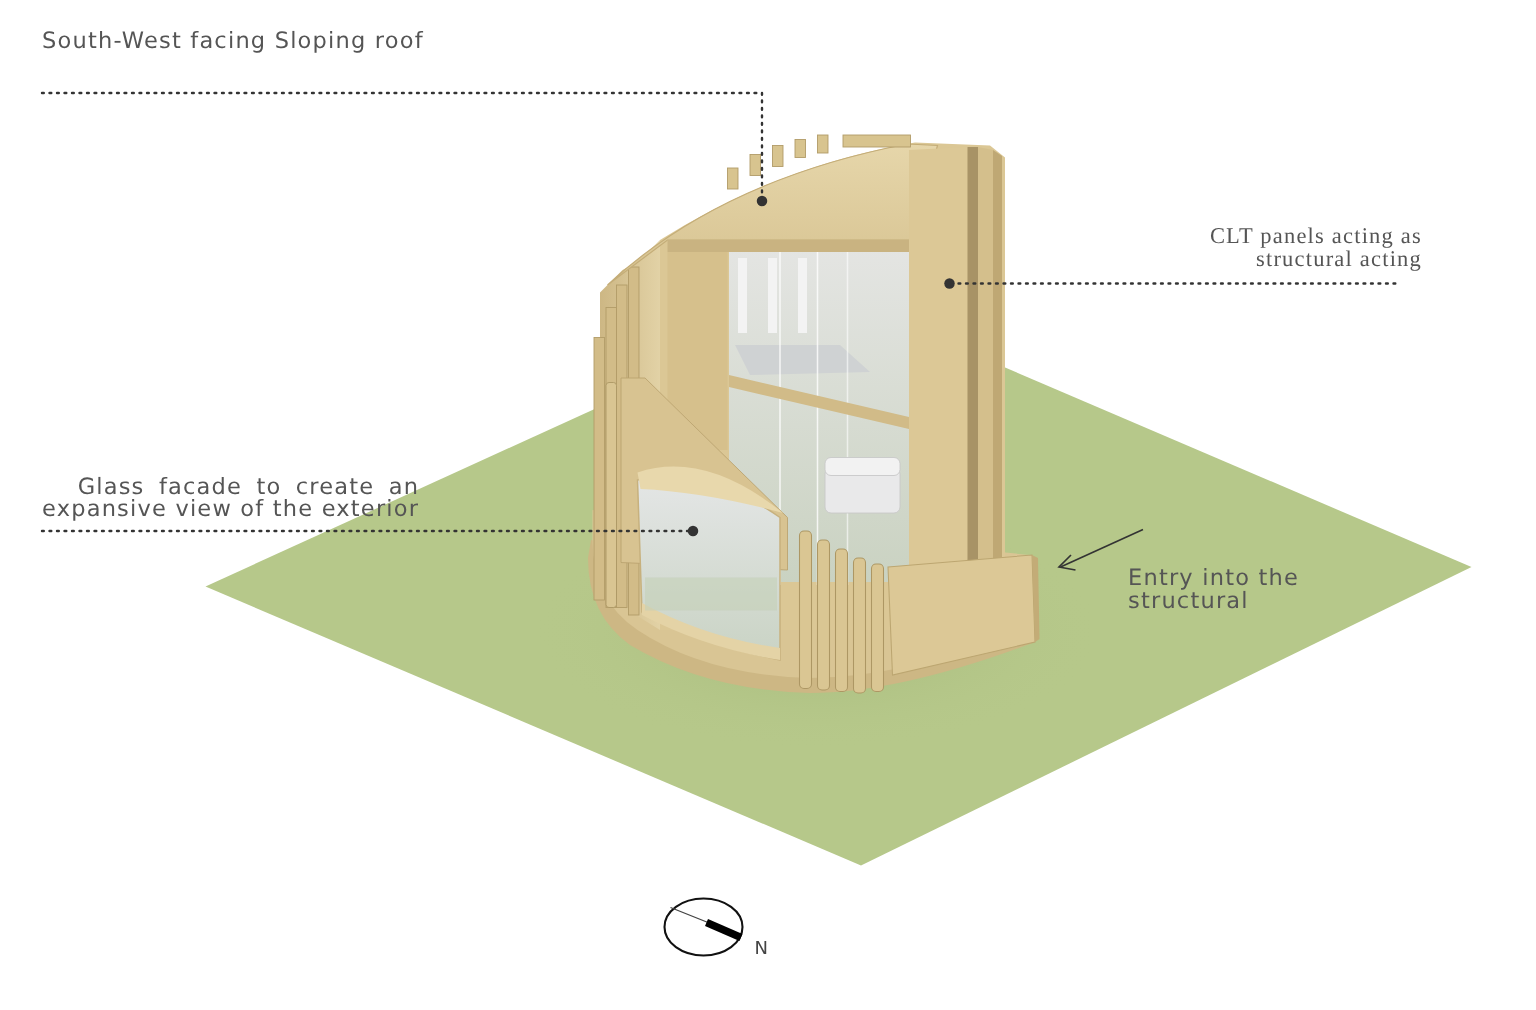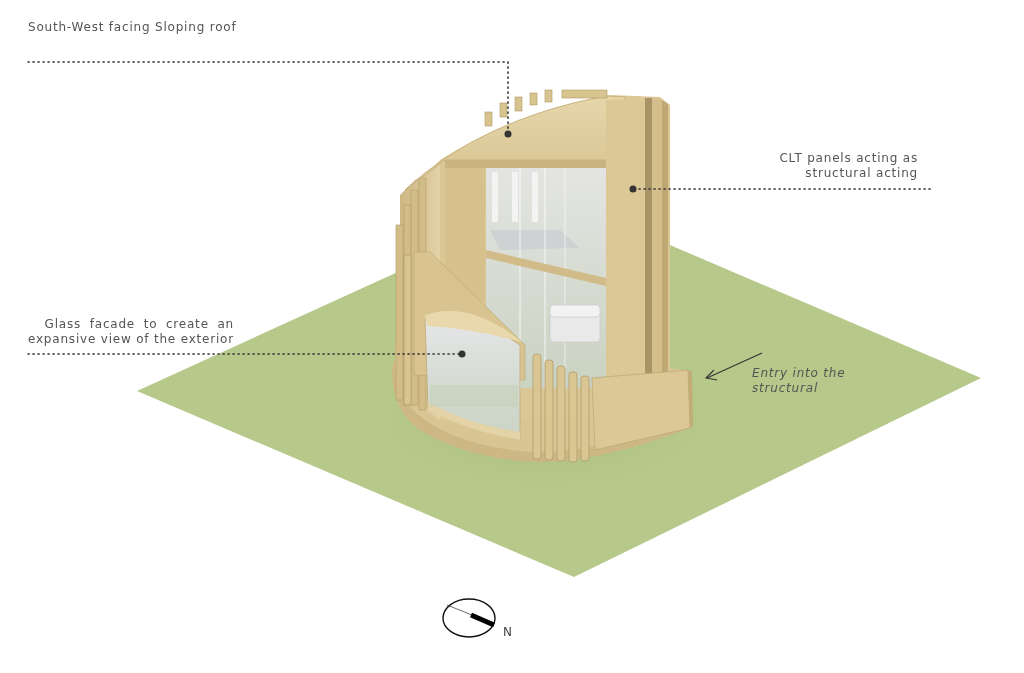--- a/index.html
+++ b/index.html
@@ -1,18 +1,18 @@
 <!DOCTYPE html>
 <html><head>
 <meta charset="utf-8">
 <style>
   html, body { margin:0; padding:0; background:#ffffff; }
   body { width:1024px; height:673px; position:relative; overflow:hidden; font-family:"DejaVu Sans", sans-serif; }
   #scene { position:absolute; left:0; top:0; width:1024px; height:673px; }
-  .label { position:absolute; font-size:12px; line-height:15px; color:#555555; letter-spacing:0.8px; white-space:nowrap; }
+  .label { position:absolute; font-size:15px; line-height:15px; color:#555555; letter-spacing:0.8px; white-space:nowrap; }
   .label.right { text-align:right; }
   .label div { white-space:nowrap; }
   .north { position:absolute; left:503px; top:625px; font-size:12px; color:#444; font-family:"DejaVu Sans", sans-serif; }
 </style>
 </head>
 <body>
 
 <svg id="scene" width="1024" height="673" viewBox="0 0 1024 673" xmlns="http://www.w3.org/2000/svg">
   <defs>
     <radialGradient id="shadow" cx="0.5" cy="0.5" r="0.5">
@@ -138,28 +138,28 @@
     <ellipse cx="469" cy="618" rx="26" ry="19" fill="none" stroke="#111" stroke-width="1.4"></ellipse>
     <line x1="447" y1="605" x2="472" y2="615" stroke="#444" stroke-width="0.8"></line>
     <line x1="471" y1="615" x2="494" y2="625" stroke="#000" stroke-width="5"></line>
   </g>
 </svg>
 
 <div class="label" style="left:28px; top:20px;">
   <div>South-West facing Sloping roof</div>
 </div>
 
-<div class="label right" style="right:106px; top:151px;">
+<div class="label right" style="right:76px; top:151px;font-family:Liberation Serif, serif;">
   <div>CLT panels acting as</div>
   <div>structural acting</div>
 </div>
 
 <div class="label" style="left:28px; top:317px; word-spacing:4px;text-align:right;">
   <div>Glass facade to create an</div>
   <div style="word-spacing:0;">expansive view of the exterior</div>
 </div>
 
-<div class="label" style="left:752px; top:366px;font-style:italic;">
+<div class="label" style="left:752px; top:378px;">
   <div>Entry into the</div>
   <div>structural</div>
 </div>
 
 <div class="north">N</div>
 
 </body></html>

